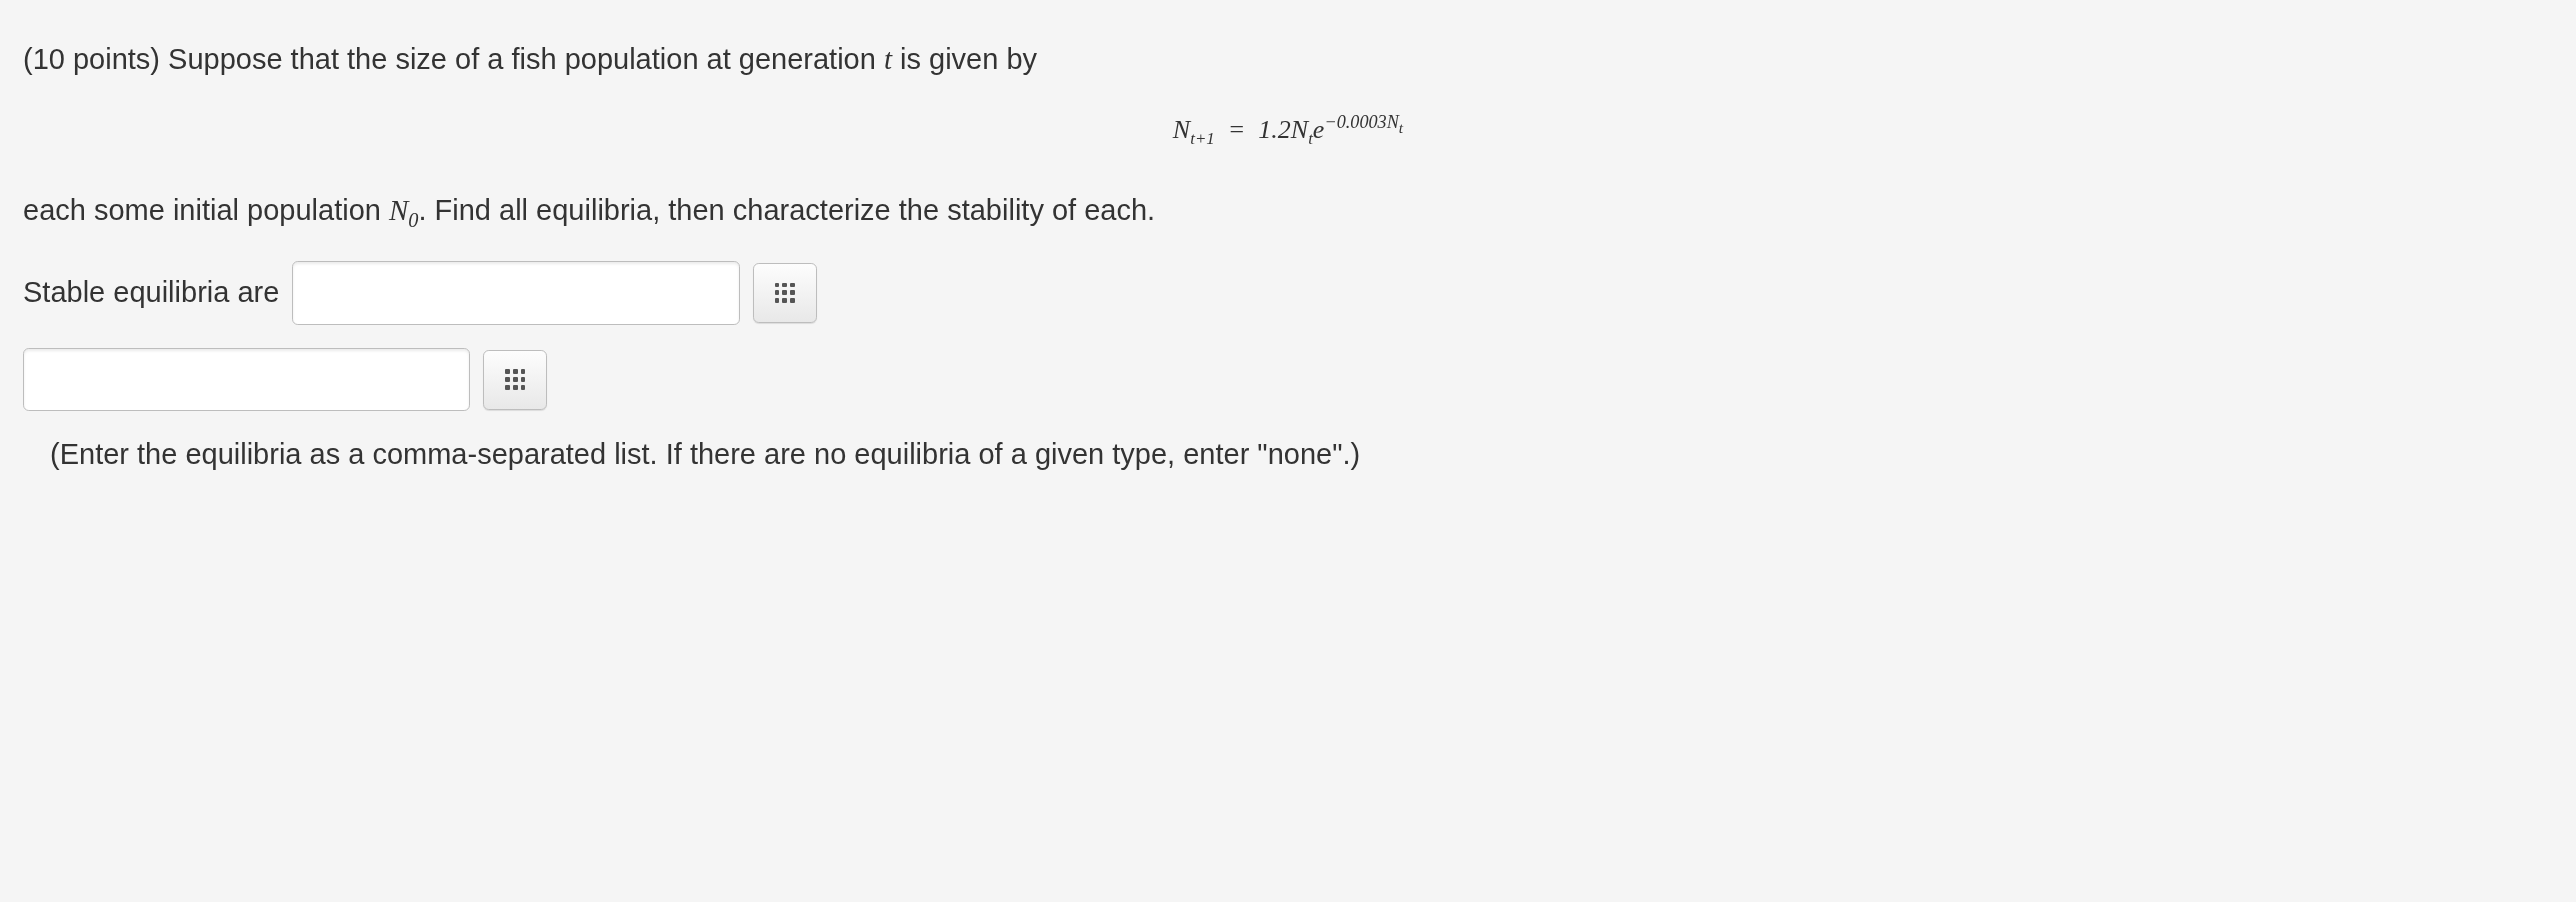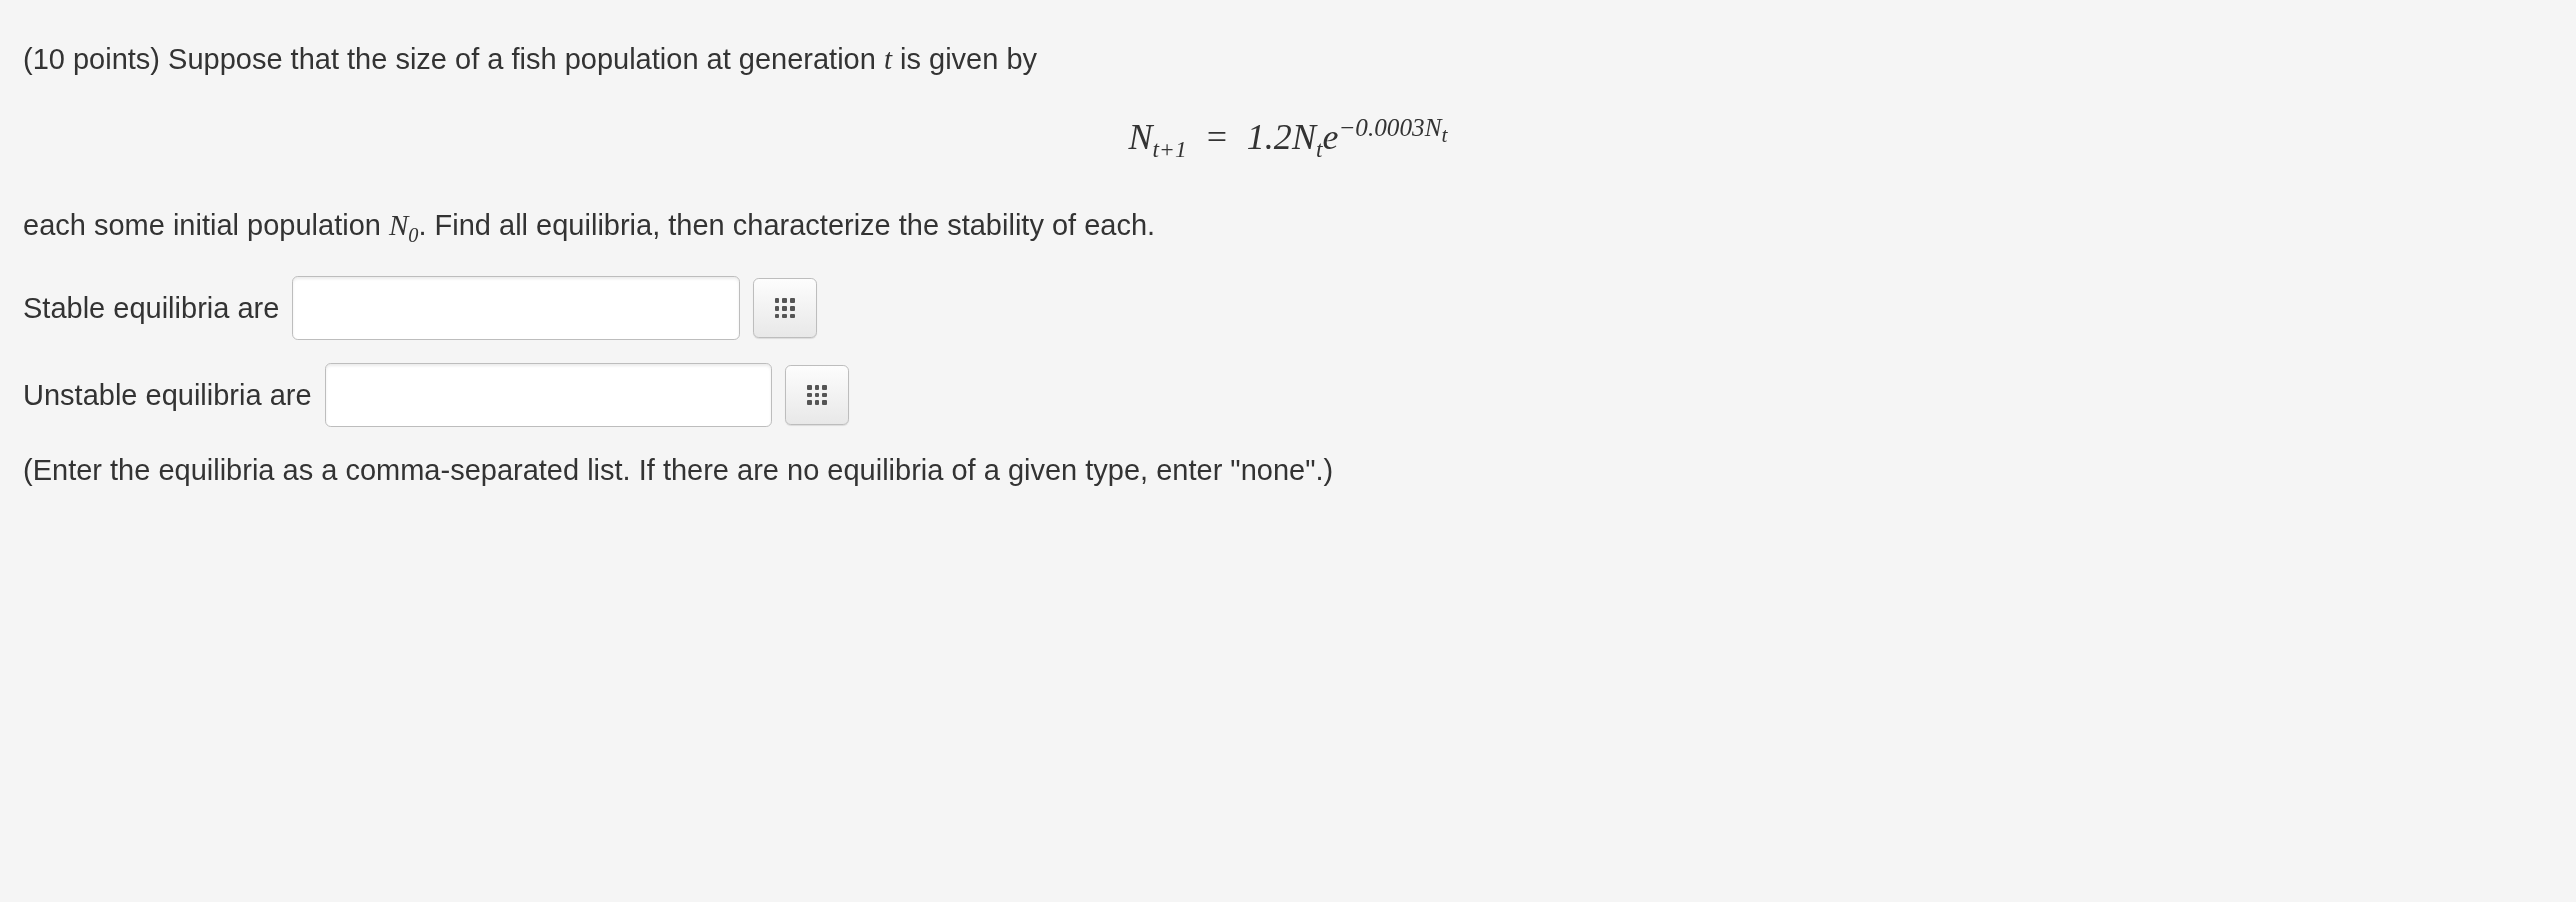--- a/index.html
+++ b/index.html
@@ -11,21 +11,21 @@
   .question-container {
     padding: 27px 23px;
     font-size: 29px;
     color: #333;
     line-height: 1.4;
   }
   .equation-block {
     text-align: center;
     margin: 31px 0 39px 0;
     font-family: "Times New Roman", Times, serif;
-    font-size: 36px;
+    font-size: 26px;
   }
   .equation-block .eq {
     font-style: italic;
   }
   .equation-block sub {
     font-size: 0.65em;
     font-style: italic;
     vertical-align: sub;
   }
   .equation-block sup {
@@ -82,20 +82,21 @@
   }
   .math-sub {
     font-size: 0.7em;
     vertical-align: sub;
   }
   .para {
     margin: 11.6px 0 27px 0;
   }
   .note {
     margin-top: 19.4px;
+    margin-left: 27px;
   }
 </style>
 </head>
 <body>
 
 <div class="question-container">
 
   <div class="para">
     <span>(10 points) </span><span>Suppose that the size of a fish population at generation </span><span class="math-var">t</span><span> is given by</span>
   </div>
@@ -122,21 +123,20 @@
           <span></span>
           <span></span>
         <span></span>
           <span></span>
           <span></span>
       </div>
     </div>
   </div>
 
   <div class="input-row">
-    <span class="input-label">Unstable equilibria are</span>
     <input class="answer-input" type="text" value="" style="">
     <div class="keypad-btn">
       <div class="keypad-grid">
         <span></span>
           <span></span>
           <span></span>
         <span></span>
           <span></span>
           <span></span>
         <span></span>

